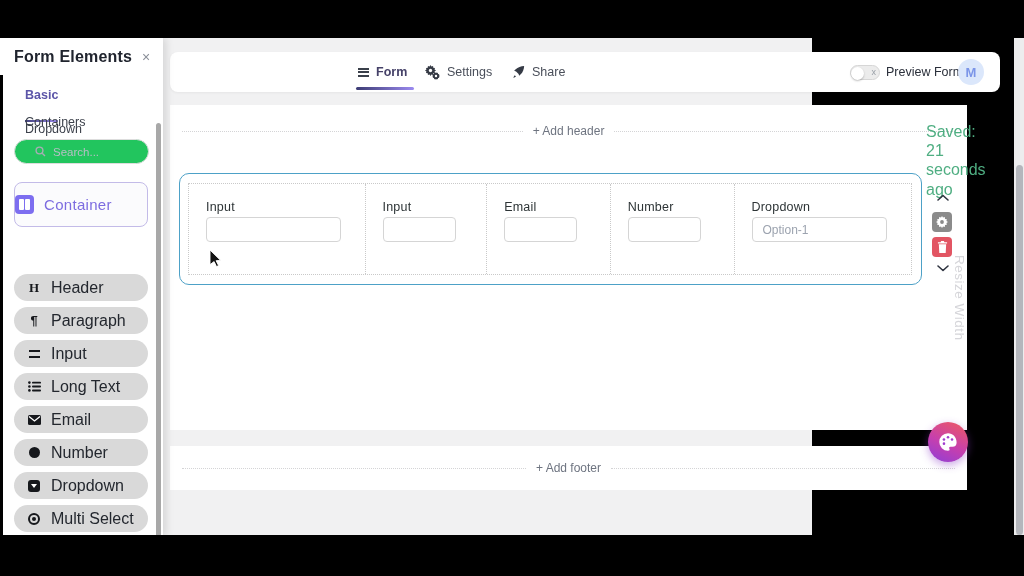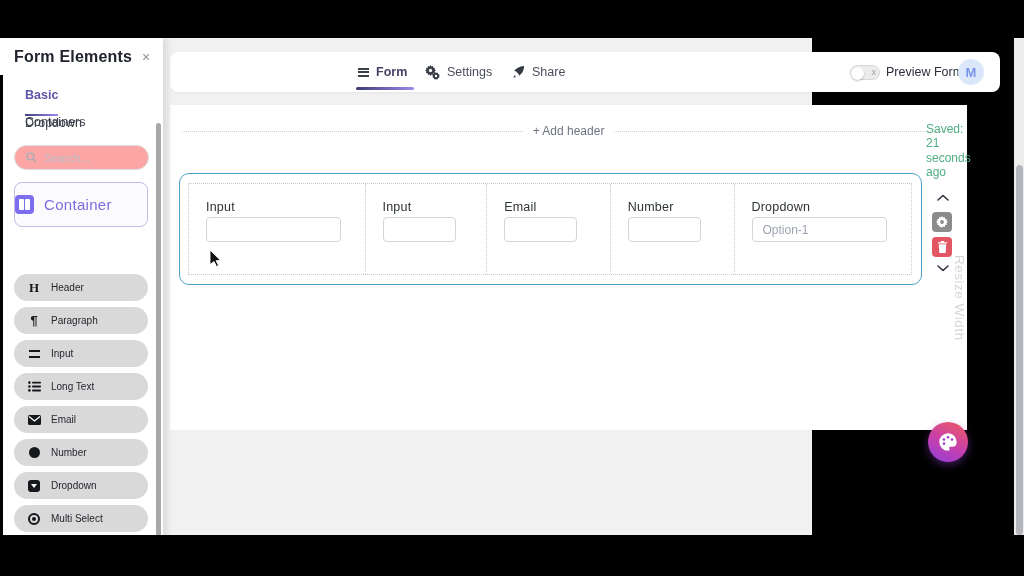--- a/index.html
+++ b/index.html
@@ -11,37 +11,37 @@
   .bar-top { top:0; height:38px; }
   .bar-bottom { top:535px; height:41px; }
   .left-sliver { position:absolute; left:0; top:75px; width:3px; height:461px; background:#000; z-index:55; }
 
   
   .sidebar { position:absolute; left:0; top:38px; width:163px; height:498px; background:#fff;
              box-shadow:3px 0 8px rgba(0,0,0,0.12); z-index:40; }
   .sb-title { position:absolute; left:14px; top:10px; font-size:16px; font-weight:700; color:#20242e; letter-spacing:.2px; }
   .sb-close { position:absolute; left:142px; top:11px; font-size:14px; color:#8a8f98; cursor:pointer; }
   .sb-tabs { position:absolute; left:25px; top:50px; font-size:12.5px; color:#3c414b; }
-  .sb-tab { display:inline-block; margin-right:25px; padding-bottom:12px; }
+  .sb-tab { display:inline-block; margin-right:25px; padding-bottom:18px; }
   .sb-tab.active { color:#5c55a8; font-weight:700; border-bottom:2.5px solid; border-image:linear-gradient(90deg,#3f3f7a,#9b8af0) 1; }
   .sb-tab-row2 { position:absolute; left:25px; top:77px; font-size:12.5px; color:#3c414b; }
-  .sb-search { position:absolute; left:14px; top:107px; width:135px; height:25px; border:1px solid #ddd;
-               border-radius:13px; background:#fca5a5; display:flex; align-items:center; padding-left:9px; gap:6px; }
+  .sb-search { position:absolute; left:14px; top:101px; width:135px; height:25px; border:1px solid #ddd;
+               border-radius:13px; background:#22c55e; display:flex; align-items:center; padding-left:9px; gap:6px;justify-content:flex-end; }
   .sb-search input { border:none; outline:none; width:95px; font-size:11.5px; color:#444; background:transparent; font-family:"Liberation Sans",sans-serif; }
   .sb-search input::placeholder { color:#b9bec6; }
 
   .sb-container-item { position:absolute; left:14px; top:144px; width:134px; height:45px; background:#fbfbfd;
         border:1px solid #c3bbe8; border-radius:8px; display:flex; align-items:center; gap:10px; cursor:pointer; }
   .cont-ic { width:19px; height:19px; background:#7d6ef0; border-radius:4px; display:flex; align-items:center; justify-content:center; gap:1.5px; }
   .cont-ic i { display:block; width:5px; height:11px; background:#fff; border-radius:1px; }
   .sb-container-item span.lbl { font-size:15px; color:#7d6ce0; font-weight:500; letter-spacing:.3px; }
 
   .sb-item { position:absolute; left:14px; width:134px; height:27px; background:#d9d9d9; border-radius:13.5px;
              display:flex; align-items:center; gap:10px; padding-left:13px; cursor:pointer; }
-  .sb-item .lbl { font-size:10px; color:#23272e; font-weight:500; }
+  .sb-item .lbl { font-size:16px; color:#23272e; font-weight:500; }
   .ic { display:flex; align-items:center; justify-content:center; width:14px; }
   .ic-h { font-family:"Liberation Serif",serif; font-weight:700; font-size:13px; color:#16181c; }
   .ic-p { font-size:13px; font-weight:700; color:#16181c; }
   .ic-eq { width:11px; height:8px; border-top:2.5px solid #16181c; border-bottom:2.5px solid #16181c; }
   .ic-num { width:11px; height:11px; border-radius:50%; background:#16181c; }
   .ic-dd { width:12px; height:12px; background:#16181c; border-radius:3px; display:flex; align-items:center; justify-content:center; }
   .ic-dd i { width:0; height:0; border-left:3px solid transparent; border-right:3px solid transparent; border-top:4px solid #fff; }
   .ic-ms { width:12px; height:12px; border:2.5px solid #16181c; border-radius:50%; display:flex; align-items:center; justify-content:center; }
   .ic-ms i { width:4px; height:4px; background:#16181c; border-radius:50%; }
   .ic-cb { width:13px; height:13px; background:#16181c; border-radius:50%; color:#fff; font-size:8px; display:flex; align-items:center; justify-content:center; font-weight:700; }
@@ -76,21 +76,21 @@
 
   
   .canvas { position:absolute; left:170px; top:105px; width:797px; height:325px; background:#fff; z-index:5; }
   .footer-strip { position:absolute; left:170px; top:446px; width:797px; height:44px; background:#fff; z-index:5; }
   .addrow { position:absolute; width:100%; display:flex; align-items:center; gap:10px; padding:0 12px; cursor:pointer; }
   .addrow .dots { flex:1; border-top:1.5px dotted #d4d4d6; }
   .addrow .txt { font-size:12px; color:#6e7480; white-space:nowrap; }
   .add-header { top:19px; }
   .add-footer { top:15px; }
 
-  .saved { position:absolute; left:926px; top:122px; width:46px; font-size:12px; line-height:1.2; color:#4fae82; z-index:8; }
+  .saved { position:absolute; left:926px; top:122px; width:46px; font-size:16px; line-height:1.2; color:#4fae82; z-index:8; }
 
   .fcontainer { position:absolute; left:179px; top:173px; width:743px; height:112px; border:1.6px solid #4da1c7;
                 border-radius:10px; background:#fff; z-index:6; }
   .finner { position:absolute; left:8px; top:9px; width:724px; height:92px; border:1px dotted #c9c9c9; display:flex; }
   .fcol { height:100%; border-right:1px dotted #c9c9c9; padding:16px 0 0 17px; }
   .fcol:last-child { border-right:none; }
   .fcol .flabel { font-size:12.5px; font-weight:500; color:#2d3436; letter-spacing:.2px; margin-bottom:3px; }
   .fbox { height:25px; border:1px solid #d5d5d5; border-radius:4px; background:#fff; display:flex; align-items:center; padding-left:10px; }
   .fbox .ph { font-size:12px; color:#9ca3af; }
   .w-wide { width:135px;text-align:center; }
@@ -317,20 +317,27 @@
     </span>
   </div>
   <div class="ctl chev chev-down">
     <svg width="14" height="10" viewBox="0 0 14 10">
         <polyline points="2,3 7,7.5 12,3" fill="none" stroke="#2f3440" stroke-width="1.6" stroke-linecap="round" stroke-linejoin="round"></polyline>
       </svg>
   </div>
 
   <div class="resize-lbl">Resize Width</div>
 
+  <div class="footer-strip">
+    <div class="addrow add-footer">
+      <span class="dots"></span>
+      <span class="txt">+ Add footer</span>
+      <span class="dots"></span>
+    </div>
+  </div>
 
   <div class="palette-btn">
     <span style="display:flex">
       <svg width="22" height="22" viewBox="0 0 24 24">
           <path fill="#fff" d="M12 2.5A9.5 9.5 0 1 0 12 21.5c1.6 0 2.2-1.1 1.5-2.2-.6-.9-.3-2.1 1.1-2.1h2.2a4.7 4.7 0 0 0 4.6-4.7C21.4 6.6 17.2 2.5 12 2.5z"></path>
           <circle cx="7.6" cy="9.2" r="1.4" fill="#a03ecf"></circle>
           <circle cx="12" cy="6.8" r="1.4" fill="#a03ecf"></circle>
           <circle cx="16.4" cy="9.2" r="1.4" fill="#a03ecf"></circle>
           <circle cx="7.6" cy="13.8" r="1.4" fill="#a03ecf"></circle>
         </svg>

